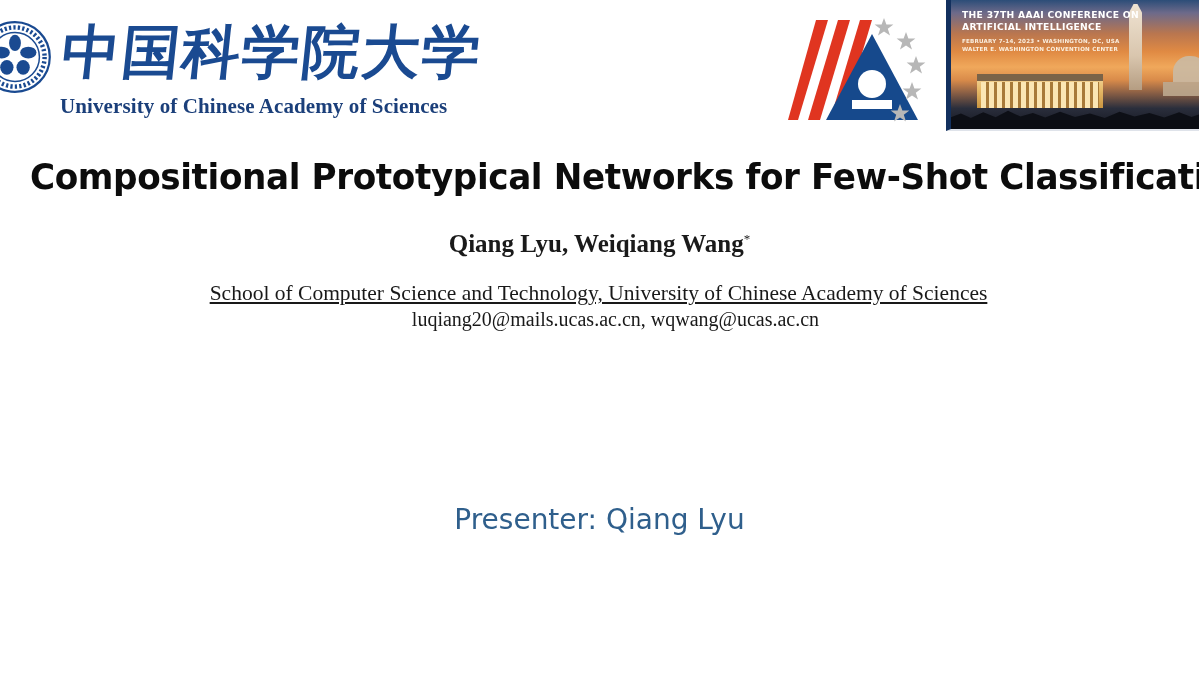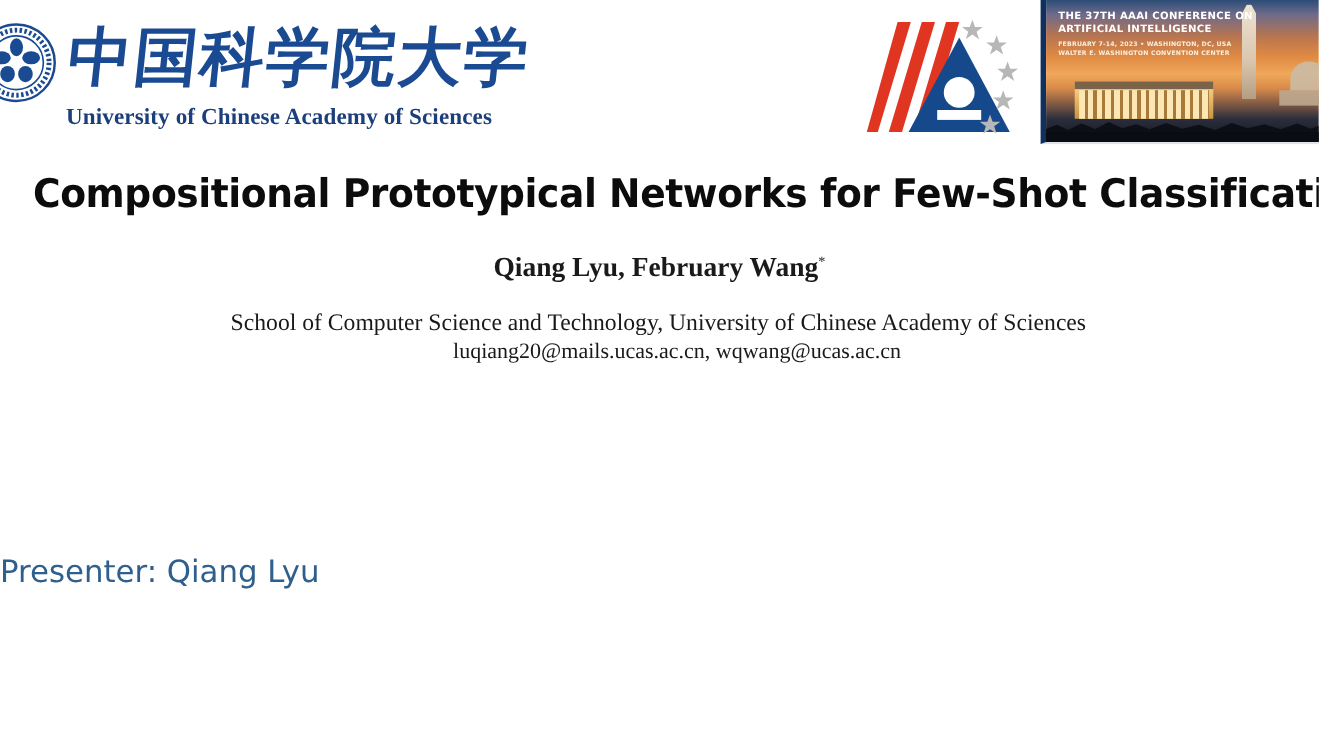--- a/index.html
+++ b/index.html
@@ -233,38 +233,39 @@
   .affiliation {
     position: absolute;
     left: 0;
     top: 280px;
     width: 1197px;
     text-align: center;
     font-family: "Liberation Serif", serif;
     font-size: 21.5px;
     line-height: 26px;
     color: #191919;
+    text-decoration: underline;
   }
   .emails {
     position: absolute;
     left: 16px;
     top: 306px;
     width: 1199px;
     text-align: center;
     font-family: "Liberation Serif", serif;
     font-size: 20px;
     line-height: 26px;
     color: #191919;
   }
   .presenter {
     position: absolute;
     left: 0;
     top: 503px;
     width: 1199px;
-    text-align: left;
+    text-align: center;
     font-family: "DejaVu Sans", sans-serif;
     font-size: 28px;
     color: #2f5f8c;
   }
 </style>
 </head>
 <body>
 
 <div id="slide">
 
@@ -315,20 +316,20 @@
     <div class="banner-title">The 37th AAAI Conference on Artificial Intelligence</div>
     <div class="banner-sub">
       <div>February 7-14, 2023  •  Washington, DC, USA</div>
       <div>Walter E. Washington Convention Center</div>
     </div>
   </div>
 
   <div class="slide-title">Compositional Prototypical Networks for Few-Shot Classification</div>
 
   <div class="authors">
-    <span>Qiang Lyu, February Wang</span><sup>*</sup>
+    <span>Qiang Lyu, Weiqiang Wang</span><sup>*</sup>
   </div>
 
   <div class="affiliation">School of Computer Science and Technology, University of Chinese Academy of Sciences</div>
   <div class="emails">luqiang20@mails.ucas.ac.cn, wqwang@ucas.ac.cn</div>
   <div class="presenter">Presenter: Qiang Lyu</div>
 
 </div>
 
 </body></html>

